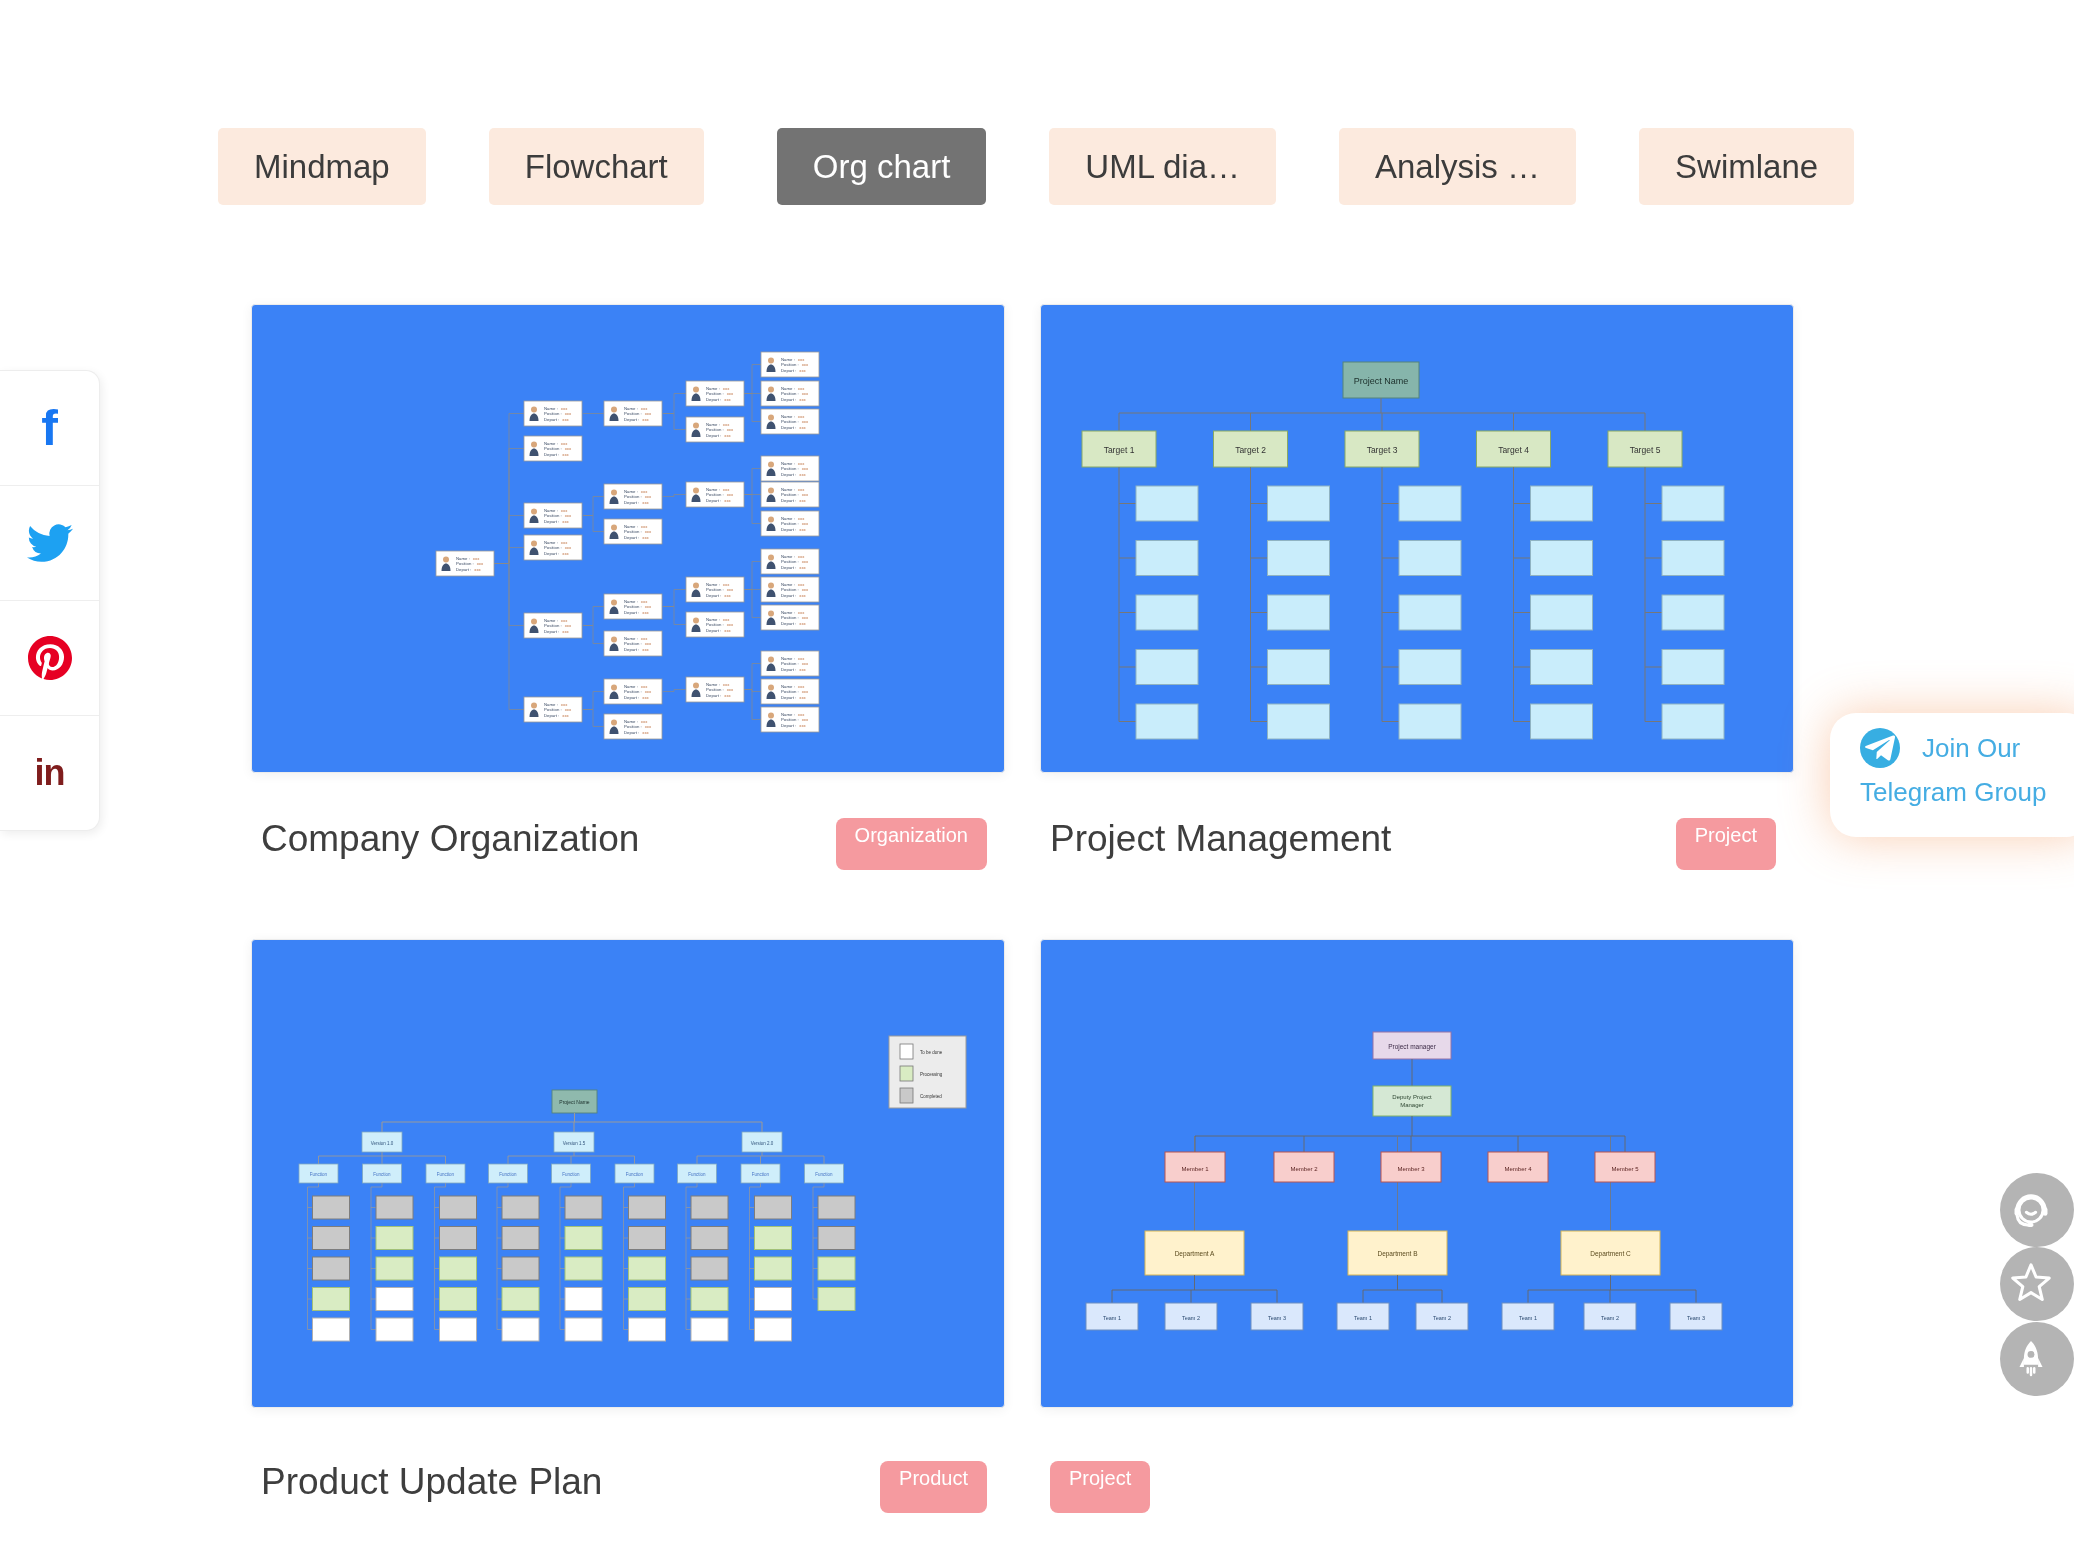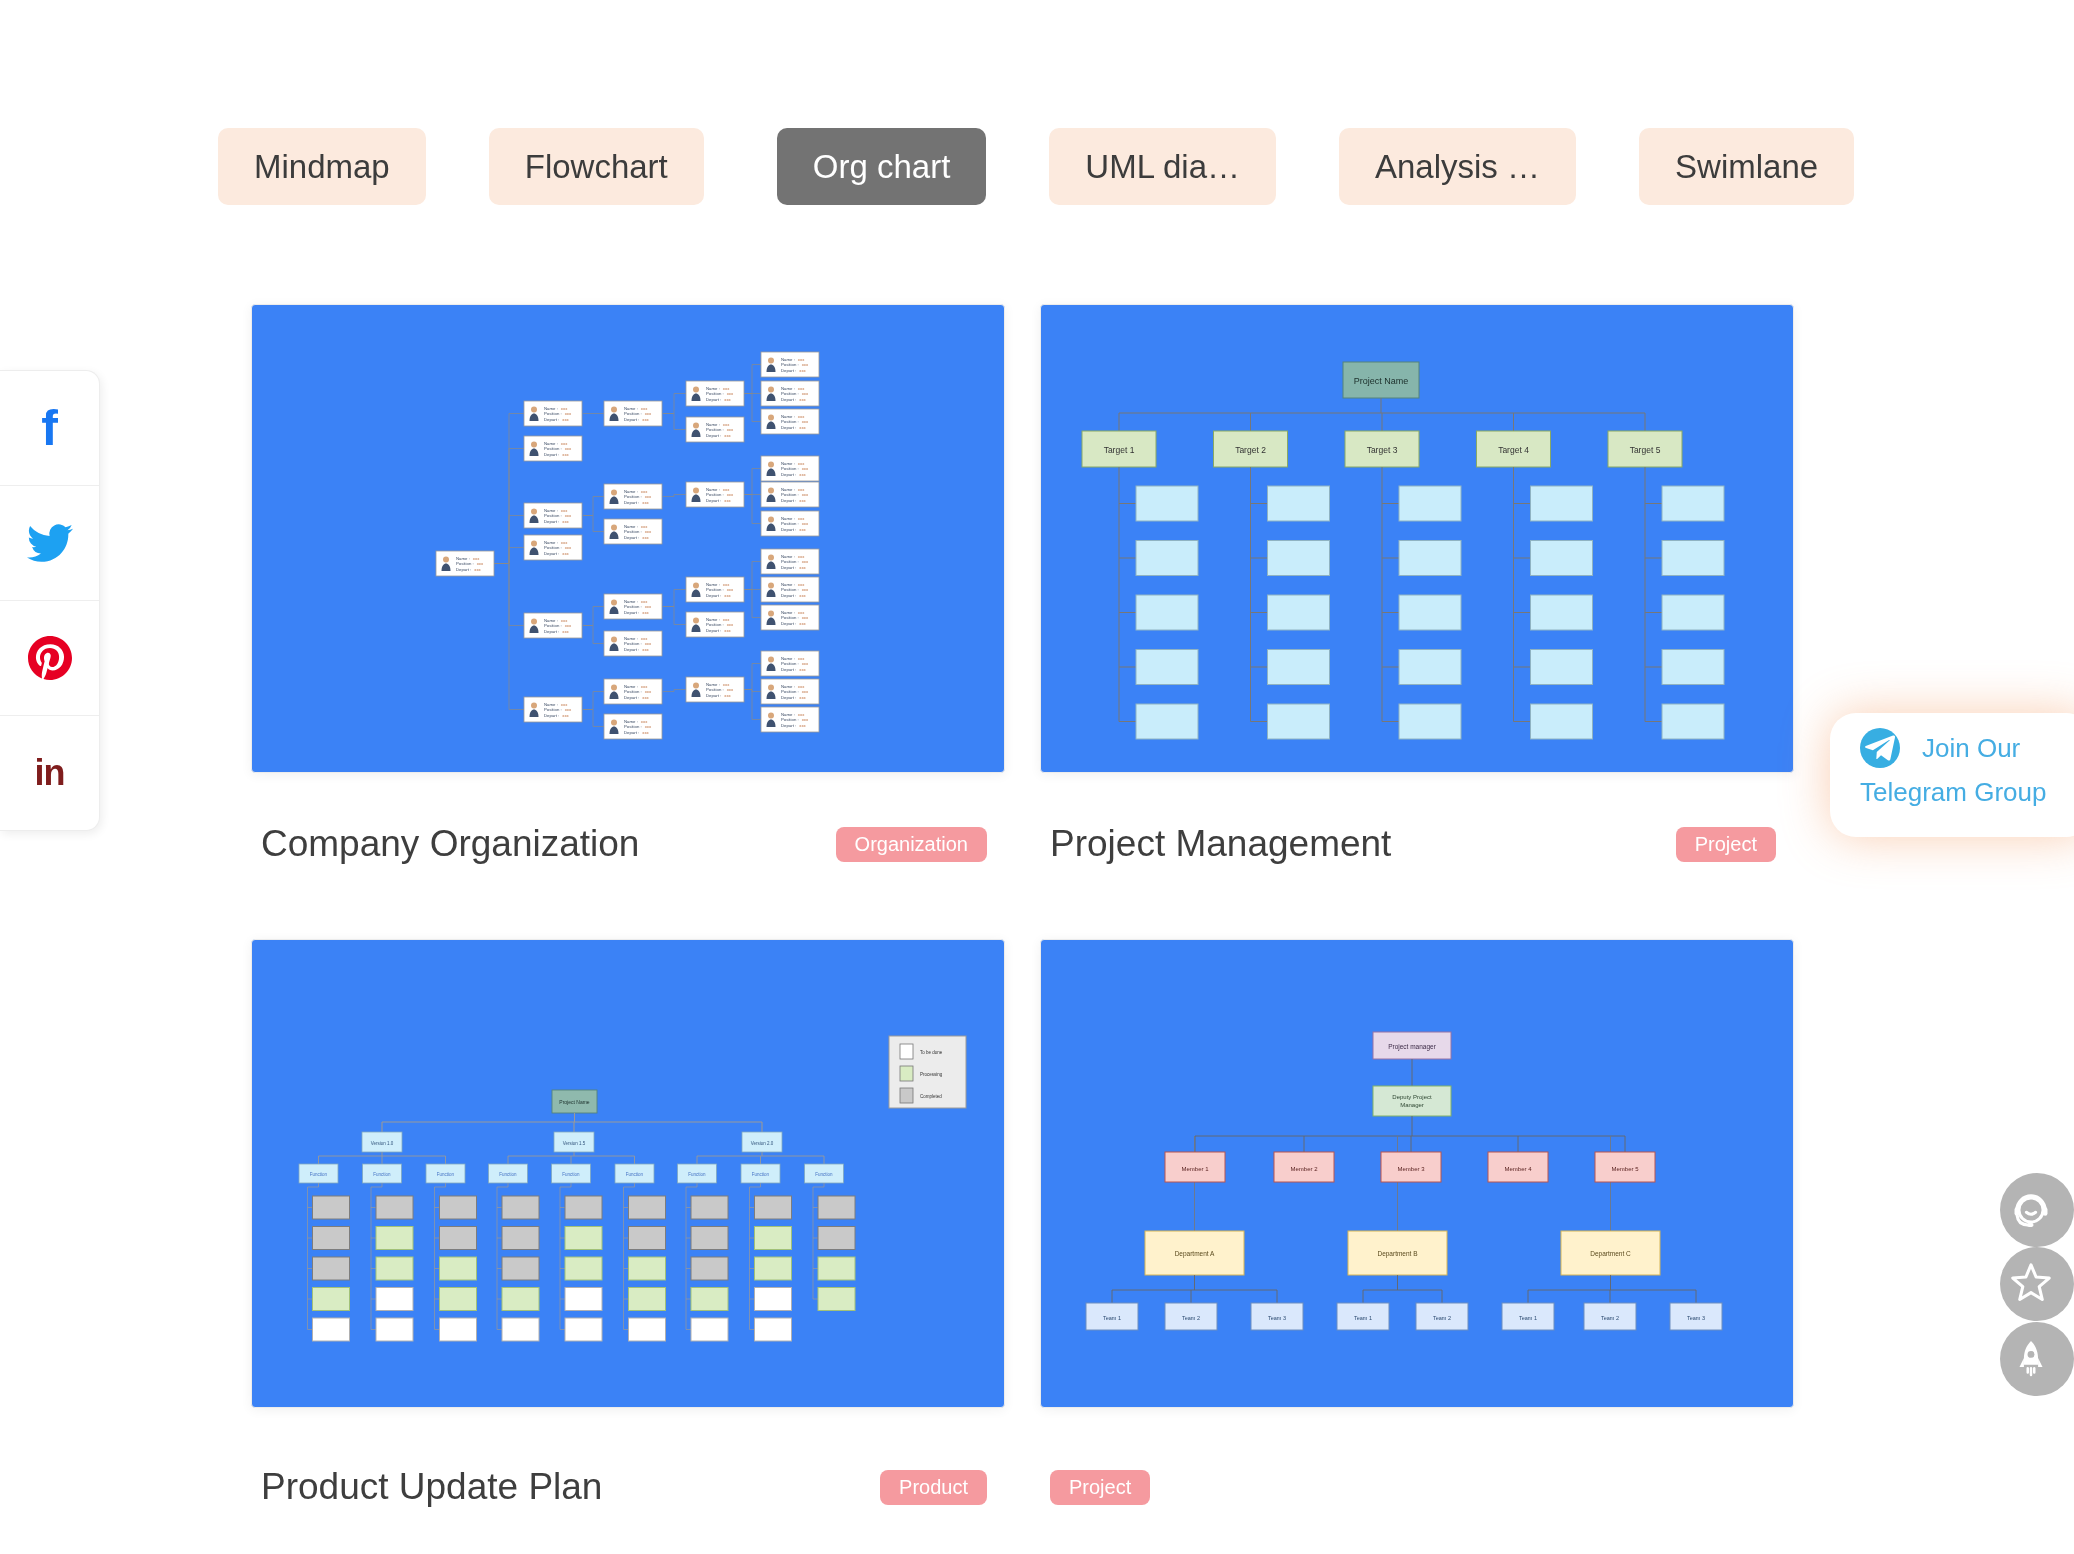--- a/index.html
+++ b/index.html
@@ -3,21 +3,21 @@
 <meta charset="utf-8">
 <style>
   html,body{margin:0;padding:0;}
   body{
     width:2074px;height:1554px;position:relative;overflow:hidden;
     background:#ffffff;font-family:"Liberation Sans",sans-serif;
   }
   
   .tabbar{position:absolute;left:218px;top:128px;display:flex;gap:63px;}
   .tab{
-    height:77px;padding:0 36px;border-radius:10px;background:#fceade;
+    height:77px;padding:0 36px;border-radius:5px;background:#fceade;
     color:#3c3c3c;font-size:33px;display:flex;align-items:center;justify-content:center;
     white-space:nowrap;cursor:pointer;
   }
   .tab.active{background:#737373;color:#ffffff;margin-left:10px;}
   
   .social{
     position:absolute;left:0;top:370px;width:99px;background:#fff;
     border:1px solid #ededed;border-left:none;border-radius:0 14px 14px 0;
     box-shadow:2px 3px 10px rgba(0,0,0,.07);
   }
@@ -26,21 +26,21 @@
   .fb-glyph{font-size:50px;font-weight:700;color:#1877f2;line-height:1;}
   .in-glyph{font-size:36px;font-weight:800;color:#7f1d1d;letter-spacing:-1px;line-height:1;}
   
   .card{
     position:absolute;width:752px;height:467px;background:#3b82f6;
     border:1px solid #ececec;border-radius:4px;box-shadow:0 2px 12px rgba(0,0,0,.06);
     cursor:pointer;
   }
   .card svg{position:absolute;left:0;top:0;}
   .title-row{
-    position:absolute;width:752px;height:52px;display:flex;align-items:center;
+    position:absolute;width:752px;height:52px;display:flex;
     justify-content:space-between;box-sizing:border-box;padding-left:10px;padding-right:16px;
   }
   .card-title{font-size:37px;color:#3e3e3e;}
   .tag{
     background:#f59a9f;color:#fff;font-size:20px;border-radius:8px;
     padding:6px 19px;white-space:nowrap;
   }
   
   .telegram{
     position:absolute;left:1830px;top:713px;width:262px;height:124px;background:#fff;

